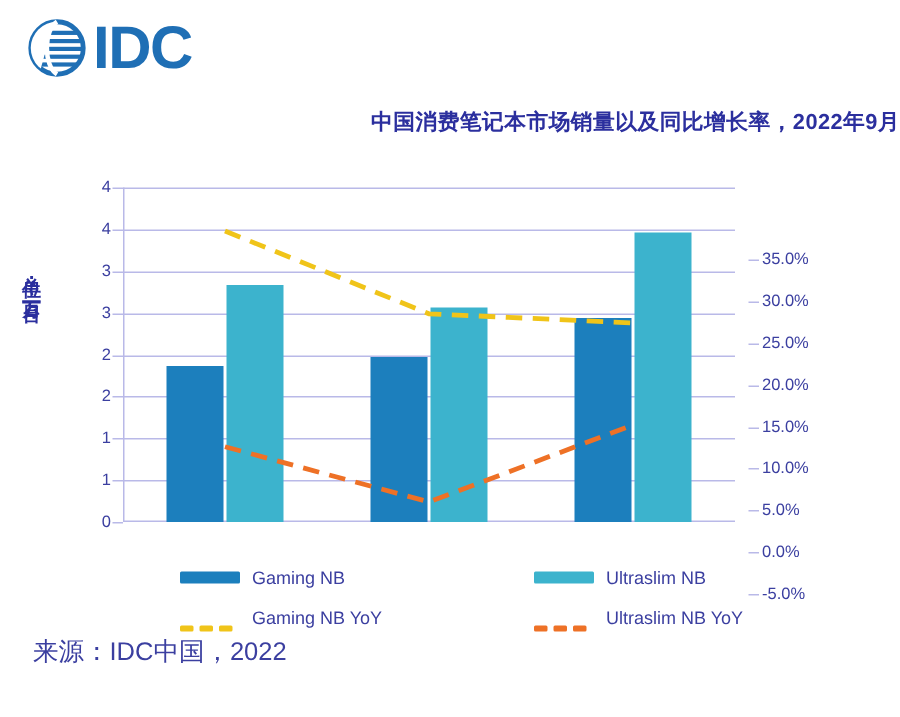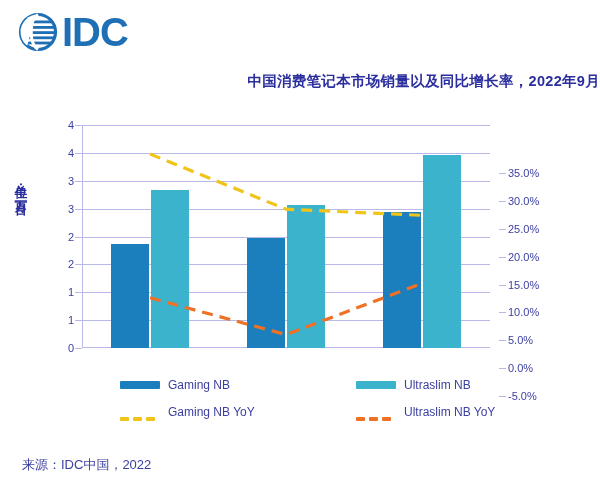--- a/index.html
+++ b/index.html
@@ -68,21 +68,21 @@
   .xlab{position:absolute;transform:translateX(-50%);font-size:12px;color:#3b3fa0;}
 
   
   .legend{position:absolute;left:96px;top:378px;width:420px;height:50px;}
   .legend-item{position:absolute;display:flex;align-items:center;gap:8px;font-size:12px;color:#3b3fa0;margin-left:24px;}
   .sw-bar{width:40px;height:8px;border-radius:1px;}
   .sw-dash{width:40px;height:4px;display:block;}
   .sw-dash i{display:inline-block;width:9px;height:4px;margin-right:4px;border-radius:1px;}
 
   
-  .source{position:absolute;left:22px;top:456px;font-size:13px;color:#3b3fa0;}
+  .source{position:absolute;left:22px;top:423px;font-size:17px;color:#3b3fa0;}
 
   svg{display:block;}
 </style>
 </head>
 <body>
 
 <div id="root">
 
   <div class="logo-wrap">
     <div class="globe">

